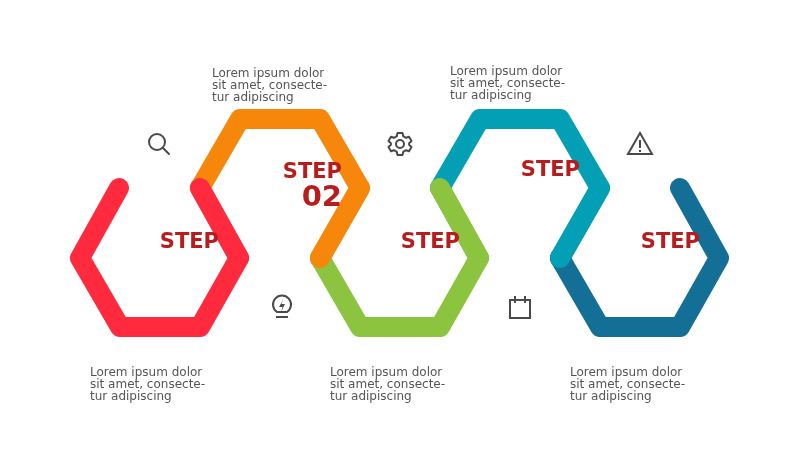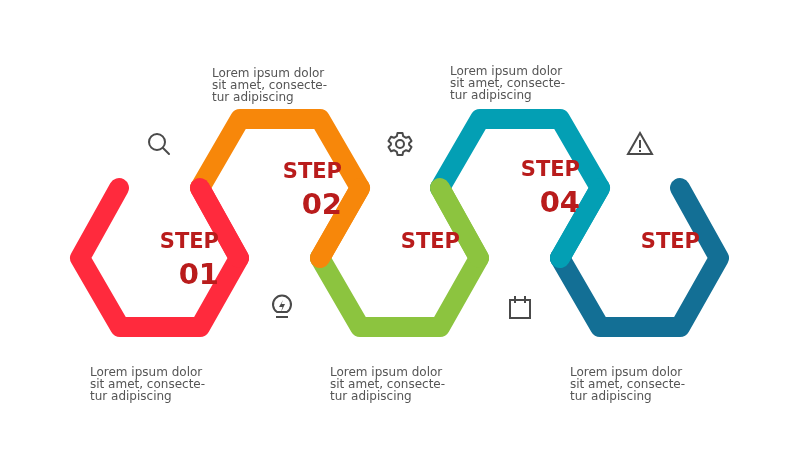--- a/index.html
+++ b/index.html
@@ -1,20 +1,20 @@
 <!DOCTYPE html>
 <html><head>
   <meta charset="utf-8">
   <style>
     html, body { margin: 0; padding: 0; background: #ffffff; }
     body { width: 800px; height: 450px; position: relative; overflow: hidden; font-family: "DejaVu Sans", sans-serif; }
     #diagram { position: absolute; left: 0; top: 0; width: 800px; height: 450px; }
     .step-label { position: absolute; width: 120px; text-align: right; color: #b91c1c; font-weight: bold; line-height: 1; }
     .step-label .w { display: block; font-size: 21px; letter-spacing: 0px; }
-    .step-label .n { display: block; font-size: 29px; margin-top: 8px; }
+    .step-label .n { display: block; font-size: 29px; margin-top: 0; }
     .desc { position: absolute; width: 140px; text-align: left; color: #555555; font-size: 12px; line-height: 12px; font-family: "DejaVu Sans", sans-serif; margin-top: 12px; }
     .desc span { display: block; }
     .icon { position: absolute; width: 28px; height: 28px; }
   </style>
 </head>
 <body>
 
 <svg id="diagram" viewBox="0 0 800 450" xmlns="http://www.w3.org/2000/svg">
   <g fill="none" stroke-width="20" stroke-linecap="round" stroke-linejoin="round">
 
@@ -30,32 +30,30 @@
     <path stroke="#039FB4" d="M440,188 L480,119 L560,119 L600,188 L560,258"></path>
     <path stroke="#8CC43F" d="M440,188 L479,258"></path>
 
     <path stroke="#136F95" d="M560,258 L600,327 L680,327 L719,258 L680,188"></path>
     <path stroke="#039FB4" d="M600,188 L560,258"></path>
   </g>
 </svg>
 
 <div class="step-label" style="left:99px; top:231px;">
   <span class="w">STEP</span>
-  <span class="n">01</span>
 </div>
 <div class="step-label" style="left:222px; top:161px;">
   <span class="w">STEP</span>
   <span class="n">02</span>
 </div>
 <div class="step-label" style="left:340px; top:231px;">
   <span class="w">STEP</span>
 </div>
 <div class="step-label" style="left:460px; top:159px;">
   <span class="w">STEP</span>
-  <span class="n">04</span>
 </div>
 <div class="step-label" style="left:580px; top:231px;">
   <span class="w">STEP</span>
 </div>
 
 <div class="desc" style="left:90px; top:354px;">
   <span>Lorem ipsum dolor</span>
   <span>sit amet, consecte-</span>
   <span>tur adipiscing</span>
 </div>

